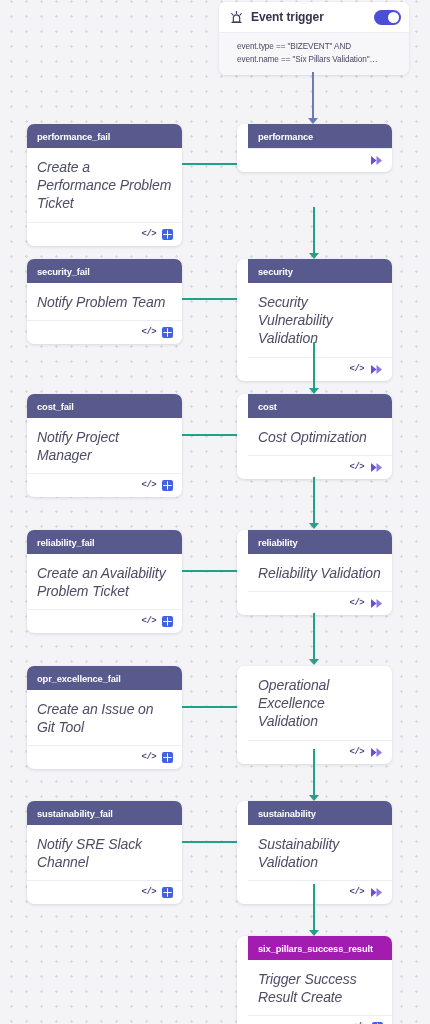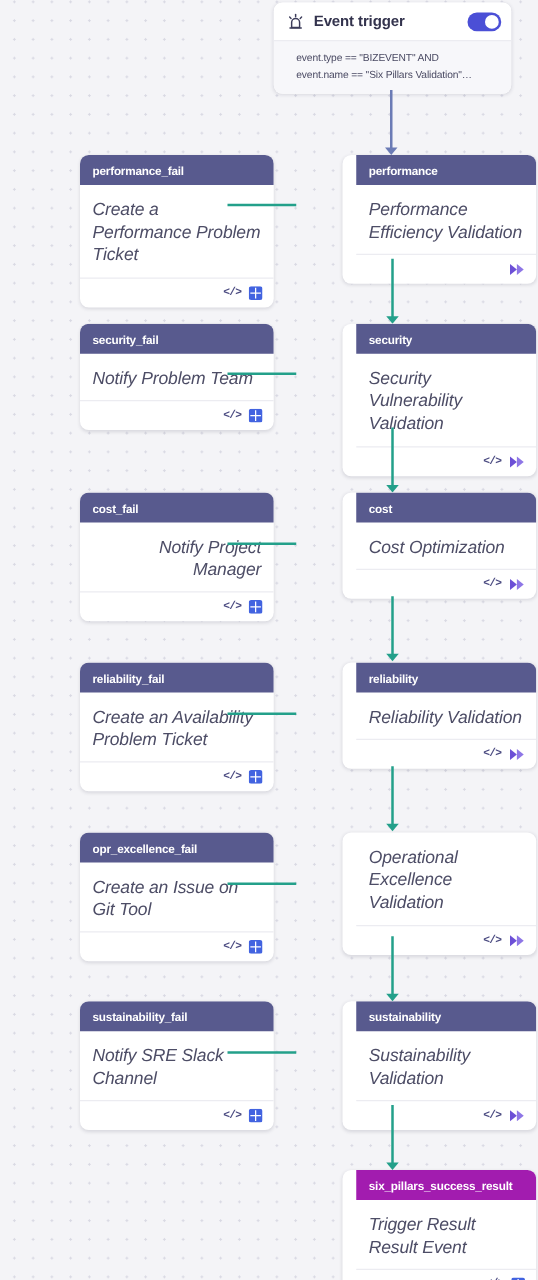--- a/index.html
+++ b/index.html
@@ -84,21 +84,20 @@
   }
 
   
   .node {
     position: absolute;
     width: 155px;
     background: #ffffff;
     border-radius: 7px;
     box-shadow: 0 1px 3px rgba(40,40,70,.14);
     overflow: hidden;
-    margin-left: 37px;
   }
   .node.left  { left: 27px; }
   .node.right { left: 237px; padding-left: 11px; }
 
   .node-head {
     height: 24px;
     background: #585a8e;
     display: flex;
     align-items: center;
     padding: 0 10px;
@@ -212,23 +211,20 @@
             <path d="M6 1.4v9.2M1.4 6h9.2" stroke="#ffffff" stroke-width="1.1"></path>
           </svg>
       </span>
     </div>
   </div>
 
   <div class="node right" style="top:124px;">
     <div class="node-head">
       <span>performance</span>
     </div>
-    <div class="node-body">
-      <div class="node-desc">Performance Efficiency Validation</div>
-    </div>
     <div class="node-foot">
       <span>
         <svg class="play-icon" viewBox="0 0 14 12">
             <path d="M1 1.2 7 6 1 10.8z" fill="#6c4fd6"></path>
             <path d="M7 1.2 13 6 7 10.8z" fill="#8e76e6"></path>
           </svg>
       </span>
     </div>
   </div>
   <div class="conn-h" style="top:163px;"></div>
@@ -267,21 +263,21 @@
             <path d="M1 1.2 7 6 1 10.8z" fill="#6c4fd6"></path>
             <path d="M7 1.2 13 6 7 10.8z" fill="#8e76e6"></path>
           </svg>
       </span>
     </div>
   </div>
   <div class="conn-h" style="top:298px;"></div>
   <div class="conn-v" style="left:313px; top:342px; height:48px;"></div>
   <div class="arrow" style="left:309px; top:388px;"></div>
 
-  <div class="node left" style="top:394px;text-align:right;">
+  <div class="node left" style="top:394px;">
     <div class="node-head">
       <span>cost_fail</span>
     </div>
     <div class="node-body">
       <div class="node-desc">Notify Project Manager</div>
     </div>
     <div class="node-foot">
       <span class="code-icon">&lt;/&gt;</span>
       <span>
         <svg class="grid-icon" viewBox="0 0 12 12">
@@ -425,21 +421,21 @@
   </div>
   <div class="conn-h" style="top:841px;"></div>
   <div class="conn-v" style="left:313px; top:884px; height:48px;"></div>
   <div class="arrow" style="left:309px; top:930px;"></div>
 
   <div class="node right" style="top:936px;">
     <div class="node-head dark">
       <span>six_pillars_success_result</span>
     </div>
     <div class="node-body">
-      <div class="node-desc">Trigger Result Result Event</div>
+      <div class="node-desc">Trigger Success Result Create</div>
     </div>
     <div class="node-foot">
       <span class="code-icon">&lt;/&gt;</span>
       <span>
         <svg class="grid-icon" viewBox="0 0 12 12">
             <rect x="0" y="0" width="12" height="12" rx="2.2" fill="#4263e0"></rect>
             <path d="M6 1.4v9.2M1.4 6h9.2" stroke="#ffffff" stroke-width="1.1"></path>
           </svg>
       </span>
     </div>

